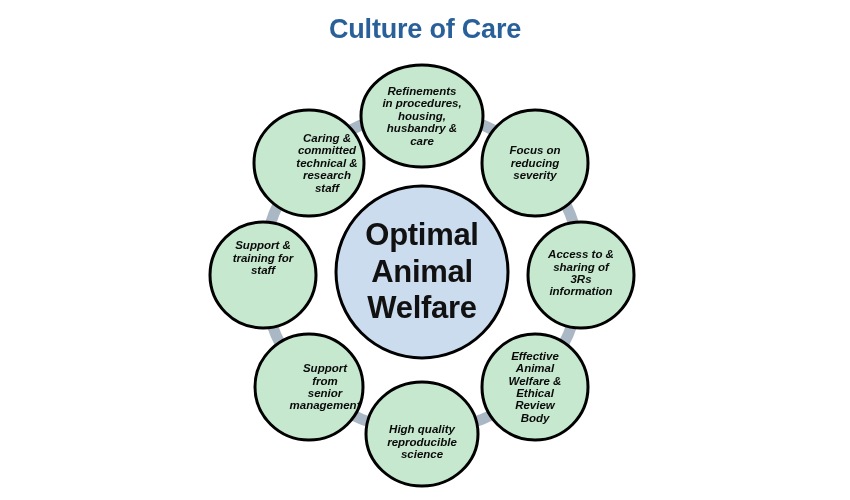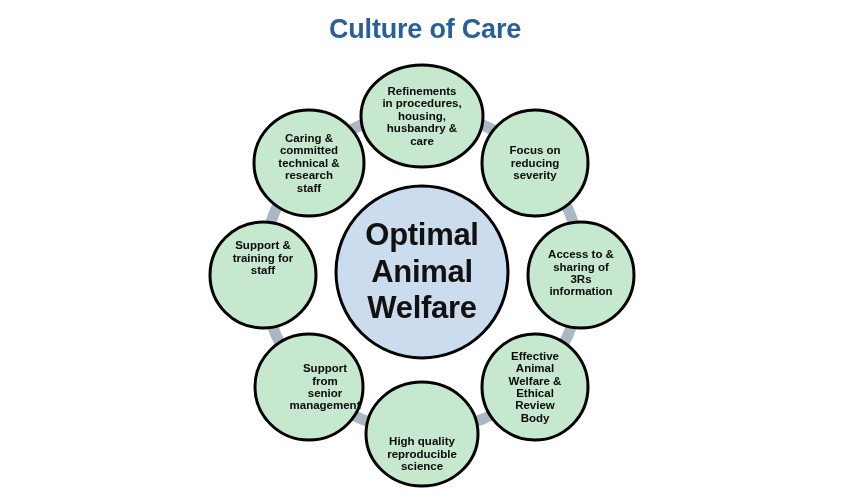--- a/index.html
+++ b/index.html
@@ -36,21 +36,21 @@
     align-items:center;
     justify-content:center;
     text-align:center;
     font-weight:bold;
     color:#0a0a0a;
     line-height:1.08;
     pointer-events:none;
     font-family:"Liberation Sans", sans-serif;
     white-space:pre-line;
   }
-  .satellite-label { font-size:11.5px; }
+  .satellite-label { font-size:11.5px;font-style:italic; }
   .center-label {
     font-size:31px;
     font-weight:bold;
     line-height:1.18;
     color:#111111;
     letter-spacing:-0.3px;
   }
 </style>
 </head>
 <body style="background: rgb(255, 255, 255);">
@@ -97,30 +97,30 @@
       <div class="node-label satellite-label" style="left: 532px; top: 237px; width: 98px; height: 72px;">Access to &amp;
 sharing of
 3Rs
 information</div>
       <div class="node-label satellite-label" style="left: 489px; top: 341px; width: 92px; height: 92px;">Effective
 Animal
 Welfare &amp;
 Ethical
 Review
 Body</div>
-      <div class="node-label satellite-label" style="left: 370px; top: 424px; width: 104px; height: 60px; text-align: center;">High quality
+      <div class="node-label satellite-label" style="left: 370px; top: 412px; width: 104px; height: 60px; text-align: center;">High quality
 reproducible
 science</div>
       <div class="node-label satellite-label" style="left: 257px; top: 357px; width: 104px; height: 60px; padding-left: 32px;">Support from
 senior
 management</div>
       <div class="node-label satellite-label" style="left: 214px; top: 228px; width: 98px; height: 60px;">Support &amp;
 training  for
 staff</div>
-      <div class="node-label satellite-label" style="left: 259px; top: 120px; width: 100px; height: 86px;">Caring &amp;
+      <div class="node-label satellite-label" style="left: 277px; top: 120px; width: 100px; height: 86px;">Caring &amp;
 committed
 technical &amp;
 research
 staff</div>
       <div class="node-label center-label" style="left: 327px; top: 222px; width: 190px; height: 100px;">Optimal
 Animal
 Welfare</div>
     </div>
 
 </div>

